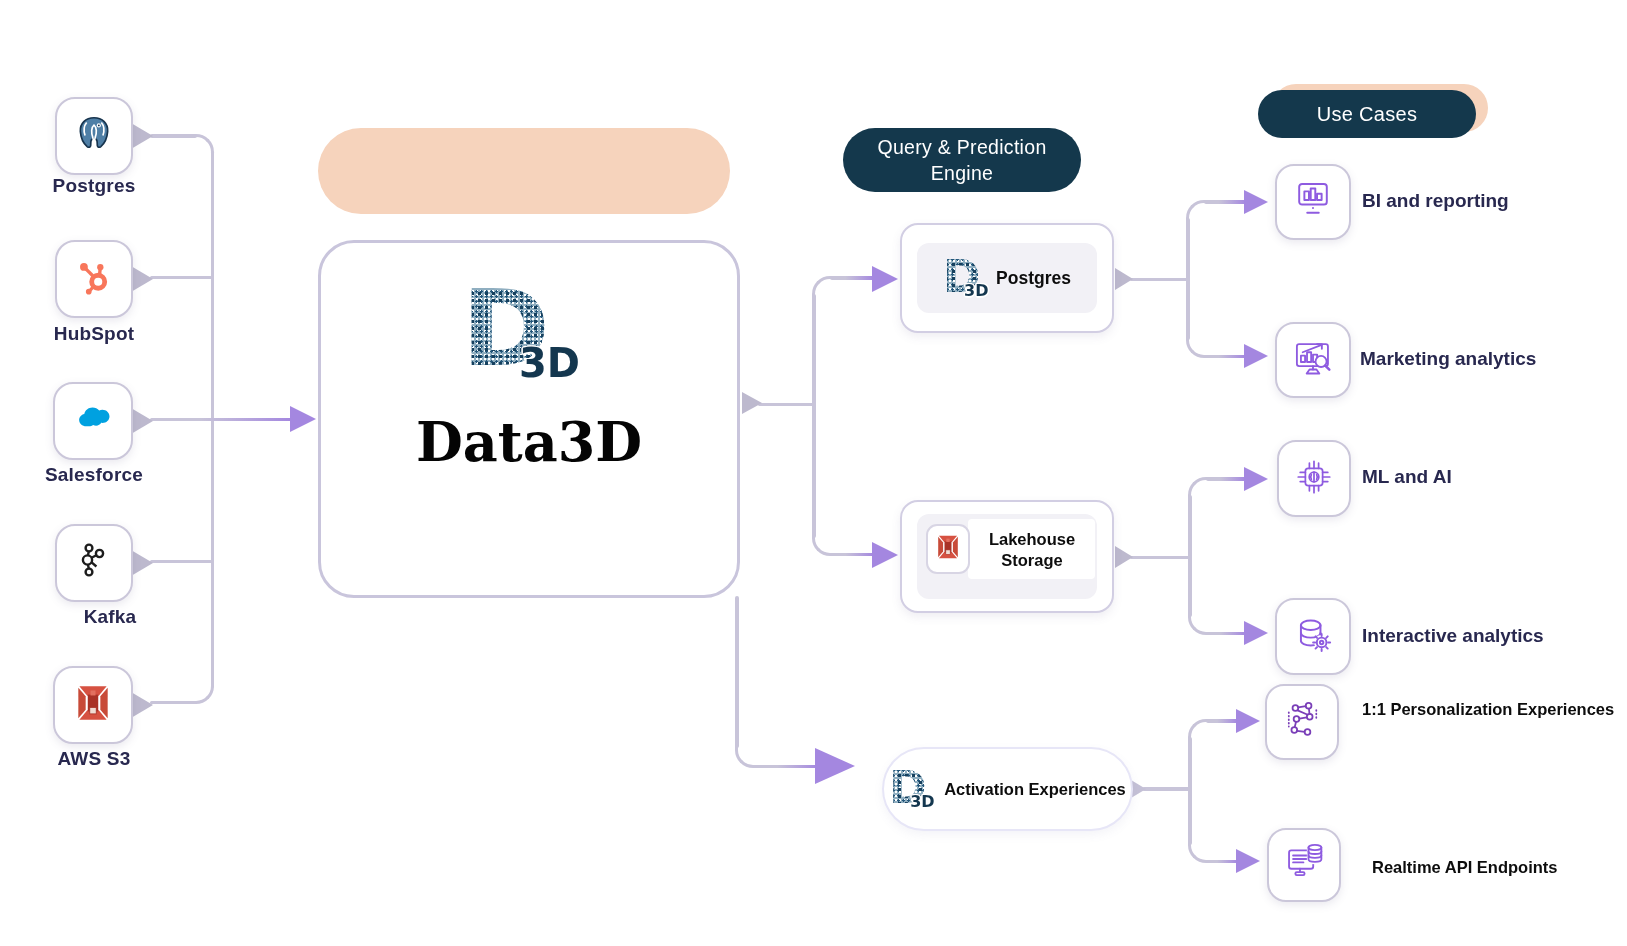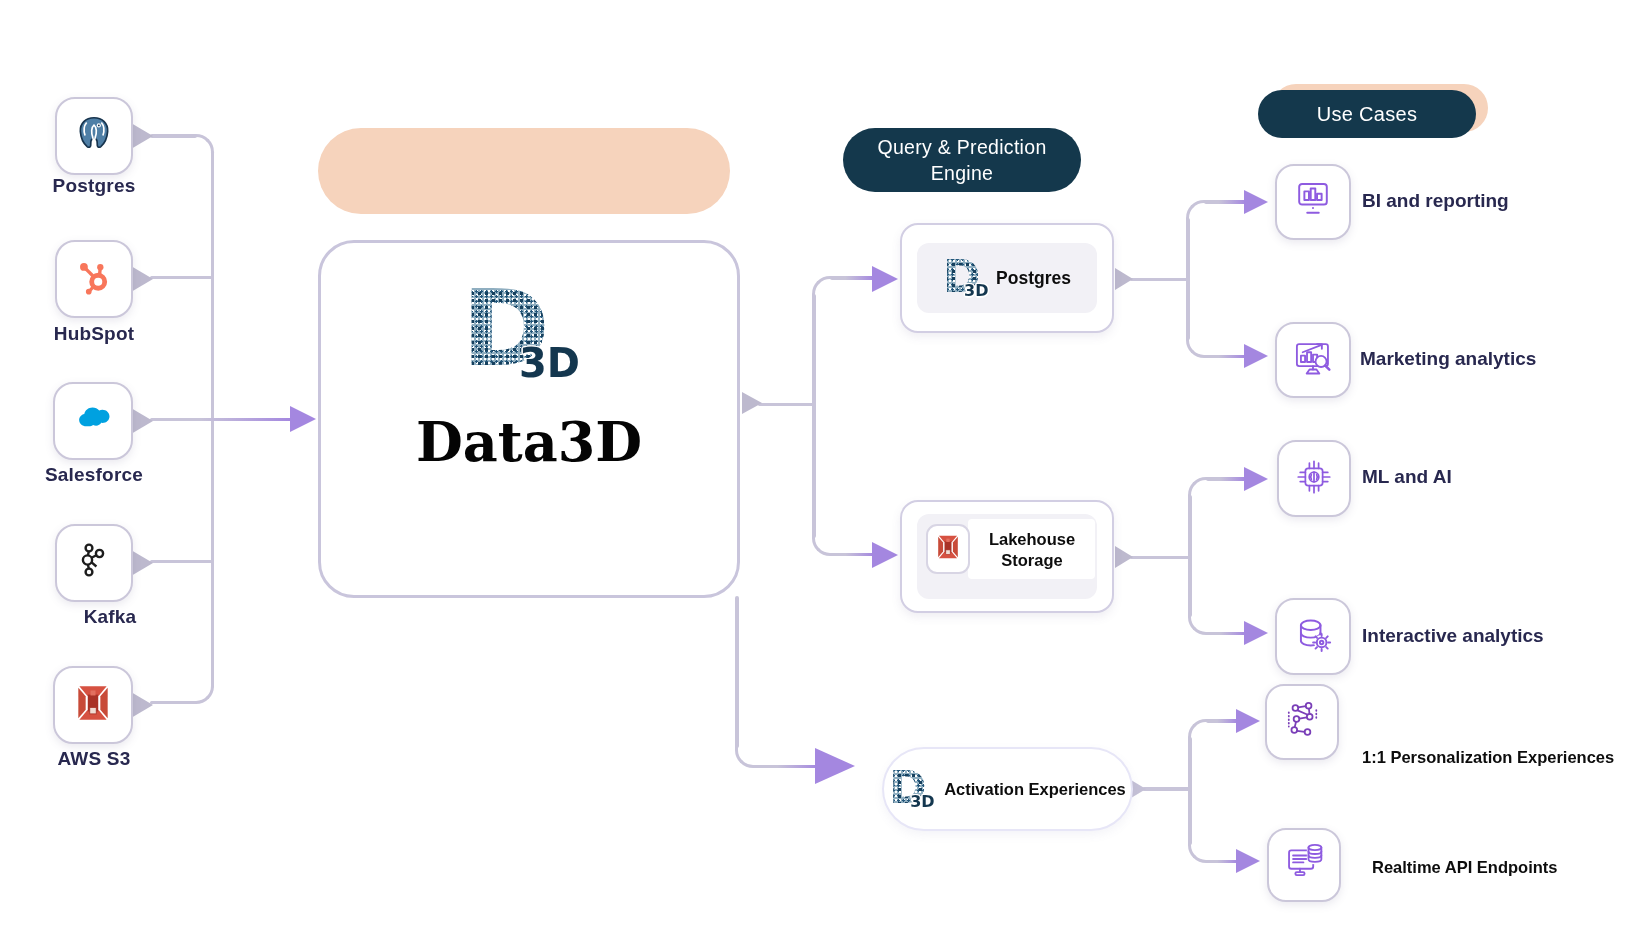--- a/index.html
+++ b/index.html
@@ -342,21 +342,21 @@
           <circle cx="26" cy="7" r="2.6"></circle>
         <circle cx="27" cy="17" r="2.6"></circle>
           <circle cx="15" cy="19" r="2.6"></circle>
         <circle cx="13" cy="29" r="2.6"></circle>
           <circle cx="25" cy="31" r="2.6"></circle>
         <path d="M16.6 8.6 L23.4 7.4 M26.3 9.6 L26.8 14.4 M24.4 17.6 L17.6 18.7 M14.6 21.6 L13.4 26.4 M15.5 29.8 L22.4 30.8 M16 11.2 L25.2 15.2"></path>
         <path stroke-dasharray="0.6 2.6" d="M8 13 v13 M33 11 v7"></path>
       </svg>
     </span>
   </div>
-  <div class="uc-label-bold" style="left:1362px; top:748px;">1:1 Personalization Experiences</div>
+  <div class="uc-label-bold" style="left:1362px; top:700px;">1:1 Personalization Experiences</div>
 
   <div class="card" style="left:1267px; top:828px; width:74px; height:74px; border-radius:19px;">
     <span>
       <svg width="46" height="46" viewBox="0 0 40 40" fill="none" stroke="#8E5BE0" stroke-width="1.6" stroke-linecap="round" stroke-linejoin="round">
         <rect x="7" y="9" width="21" height="16" rx="2"></rect>
         <path d="M10.5 13.5 h12 M10.5 16.5 h12 M10.5 19.5 h9"></path>
         <rect x="22.5" y="3" width="14" height="18" fill="#fff" stroke="none"></rect>
         <ellipse cx="29.5" cy="6.5" rx="5.6" ry="2.3"></ellipse>
         <path d="M23.9 6.5 v10.2 c0 1.3 2.5 2.3 5.6 2.3 s5.6 -1 5.6 -2.3 v-10.2"></path>
         <path d="M23.9 9.9 c0 1.3 2.5 2.3 5.6 2.3 s5.6 -1 5.6 -2.3"></path>

